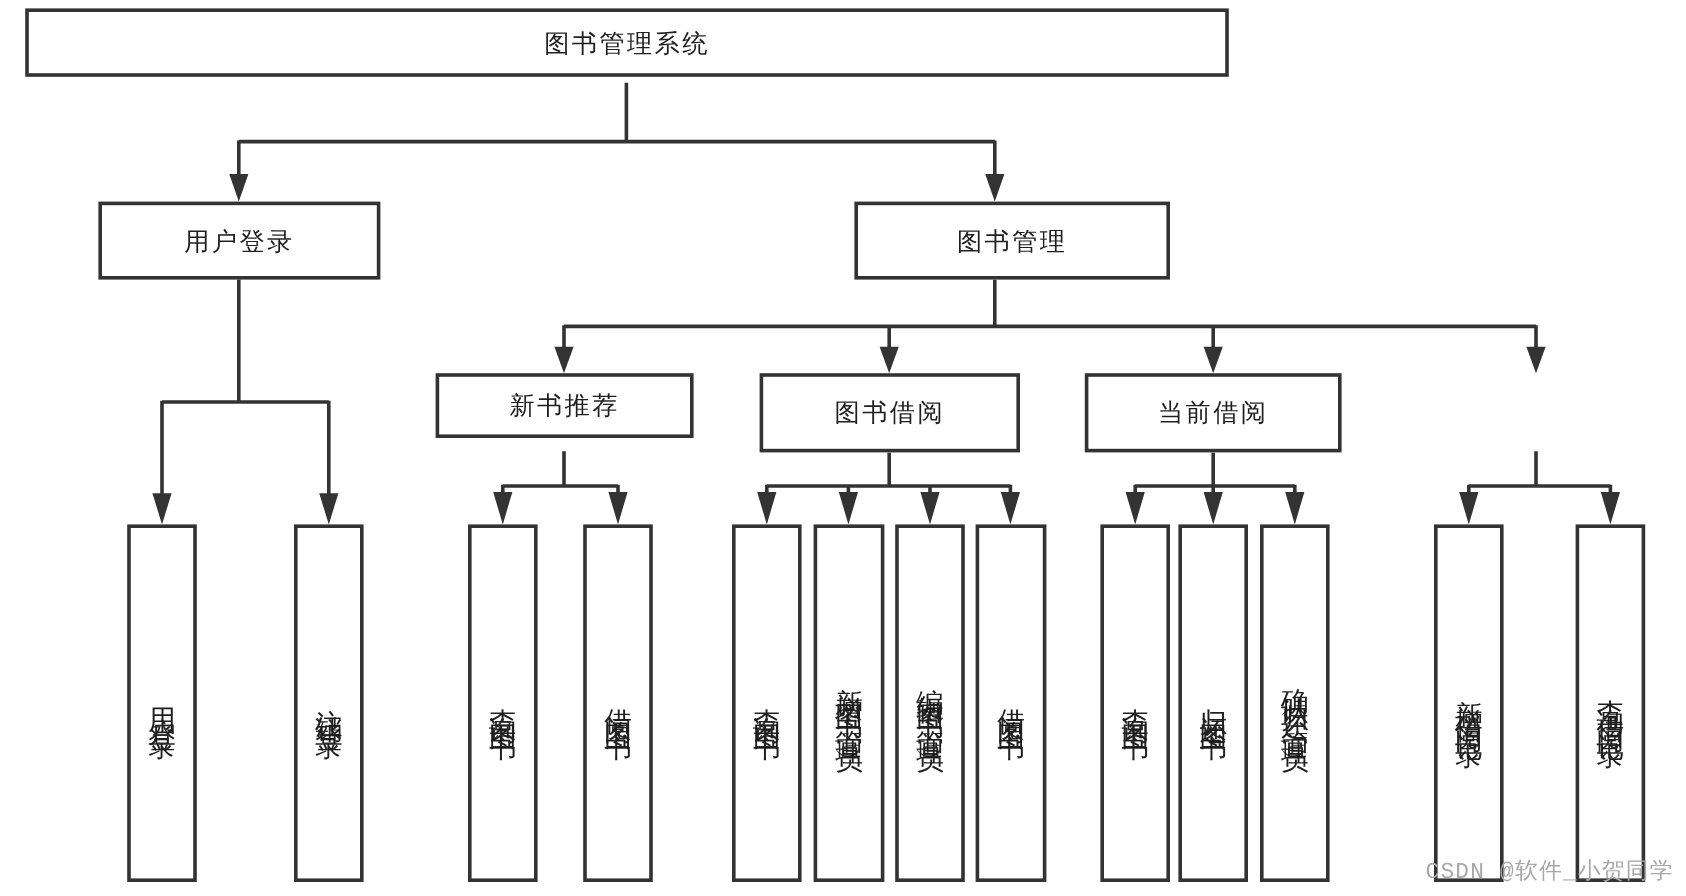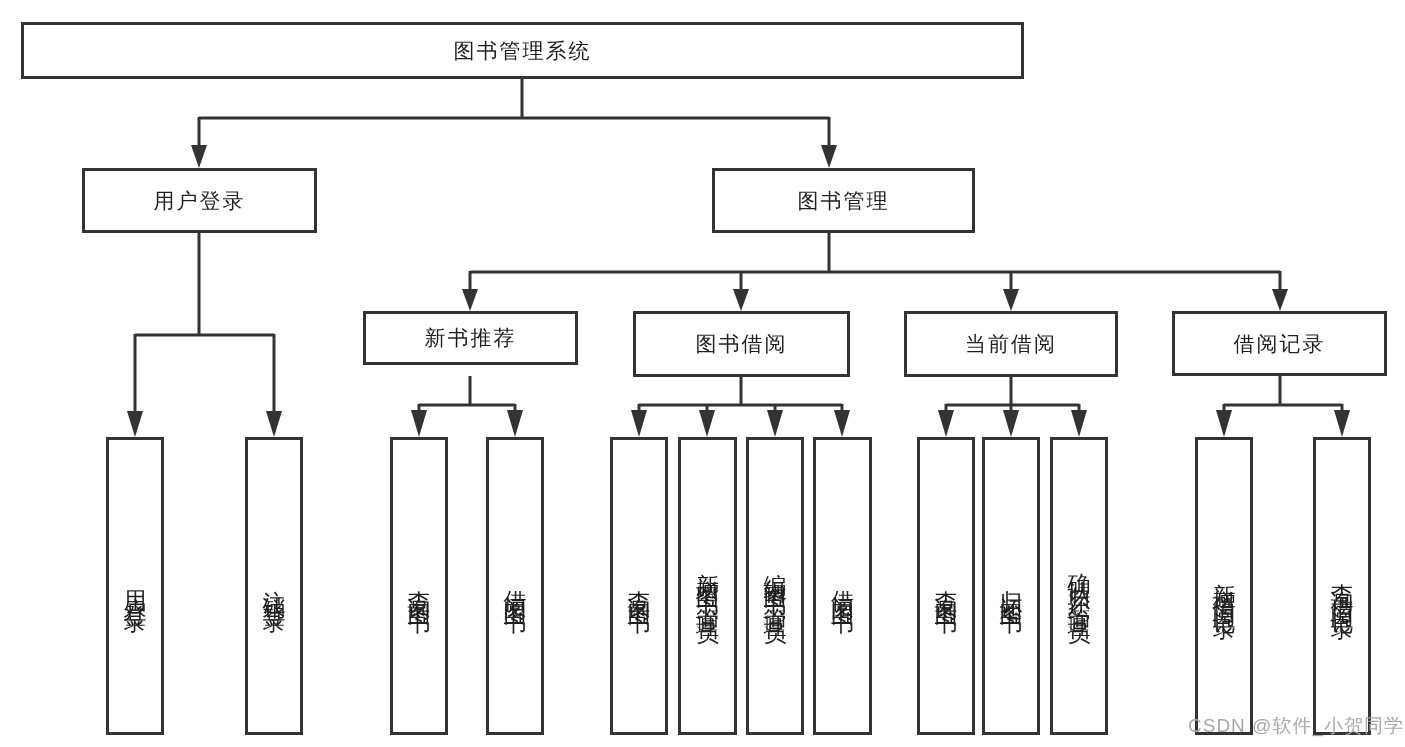--- a/index.html
+++ b/index.html
@@ -45,20 +45,21 @@
   }
   .watermark {
     position: absolute;
     left: 1188px;
     top: 713px;
     font-size: 19px;
     letter-spacing: 1px;
     color: #a8a8a8;
     white-space: nowrap;
     z-index: 5;
+    font-family: Liberation Mono, monospace;
   }
 </style>
 </head>
 <body>
 
 <div class="canvas">
 
   <svg class="connectors" width="1405" height="747" viewBox="0 0 1405 747">
     <path fill="none" stroke="#333333" stroke-width="3" d="M522 69 V118 M199 118 H829 M199 117 V148 M829 117 V148
              M829 233 V272 M470 272 H1280 M470 271 V291 M741 271 V291 M1011 271 V291 M1280 271 V291
@@ -83,42 +84,39 @@
       <polygon points="767,410 783,410 775,437"></polygon>
       <polygon points="834,410 850,410 842,437"></polygon>
       <polygon points="938,410 954,410 946,437"></polygon>
       <polygon points="1003,410 1019,410 1011,437"></polygon>
       <polygon points="1071,410 1087,410 1079,437"></polygon>
       <polygon points="1216,410 1232,410 1224,437"></polygon>
       <polygon points="1334,410 1350,410 1342,437"></polygon>
     </g>
   </svg>
 
-  <div class="box h" style="left:21px;top:22px;width:1003px;height:57px">
+  <div class="box h" style="left:21px;top:7px;width:1003px;height:57px">
     <span>图书管理系统</span>
   </div>
 
   <div class="box h" style="left:82px;top:168px;width:235px;height:65px">
     <span>用户登录</span>
   </div>
   <div class="box h" style="left:712px;top:168px;width:263px;height:65px">
     <span>图书管理</span>
   </div>
 
   <div class="box h" style="left:363px;top:311px;width:215px;height:54px">
     <span>新书推荐</span>
   </div>
   <div class="box h" style="left:904px;top:311px;width:214px;height:66px">
     <span>当前借阅</span>
   </div>
   <div class="box h" style="left:633px;top:311px;width:217px;height:66px">
     <span>图书借阅</span>
-  </div>
-  <div class="box h" style="left:1172px;top:311px;width:215px;height:65px">
-    <span>借阅记录</span>
   </div>
 
   <div class="box v" style="left:106px;top:437px;width:58px;height:298px">
     <span class="vtext">用户登录</span>
   </div>
   <div class="box v" style="left:245px;top:437px;width:58px;height:298px">
     <span class="vtext">注销登录</span>
   </div>
 
   <div class="box v" style="left:390px;top:437px;width:58px;height:298px">

